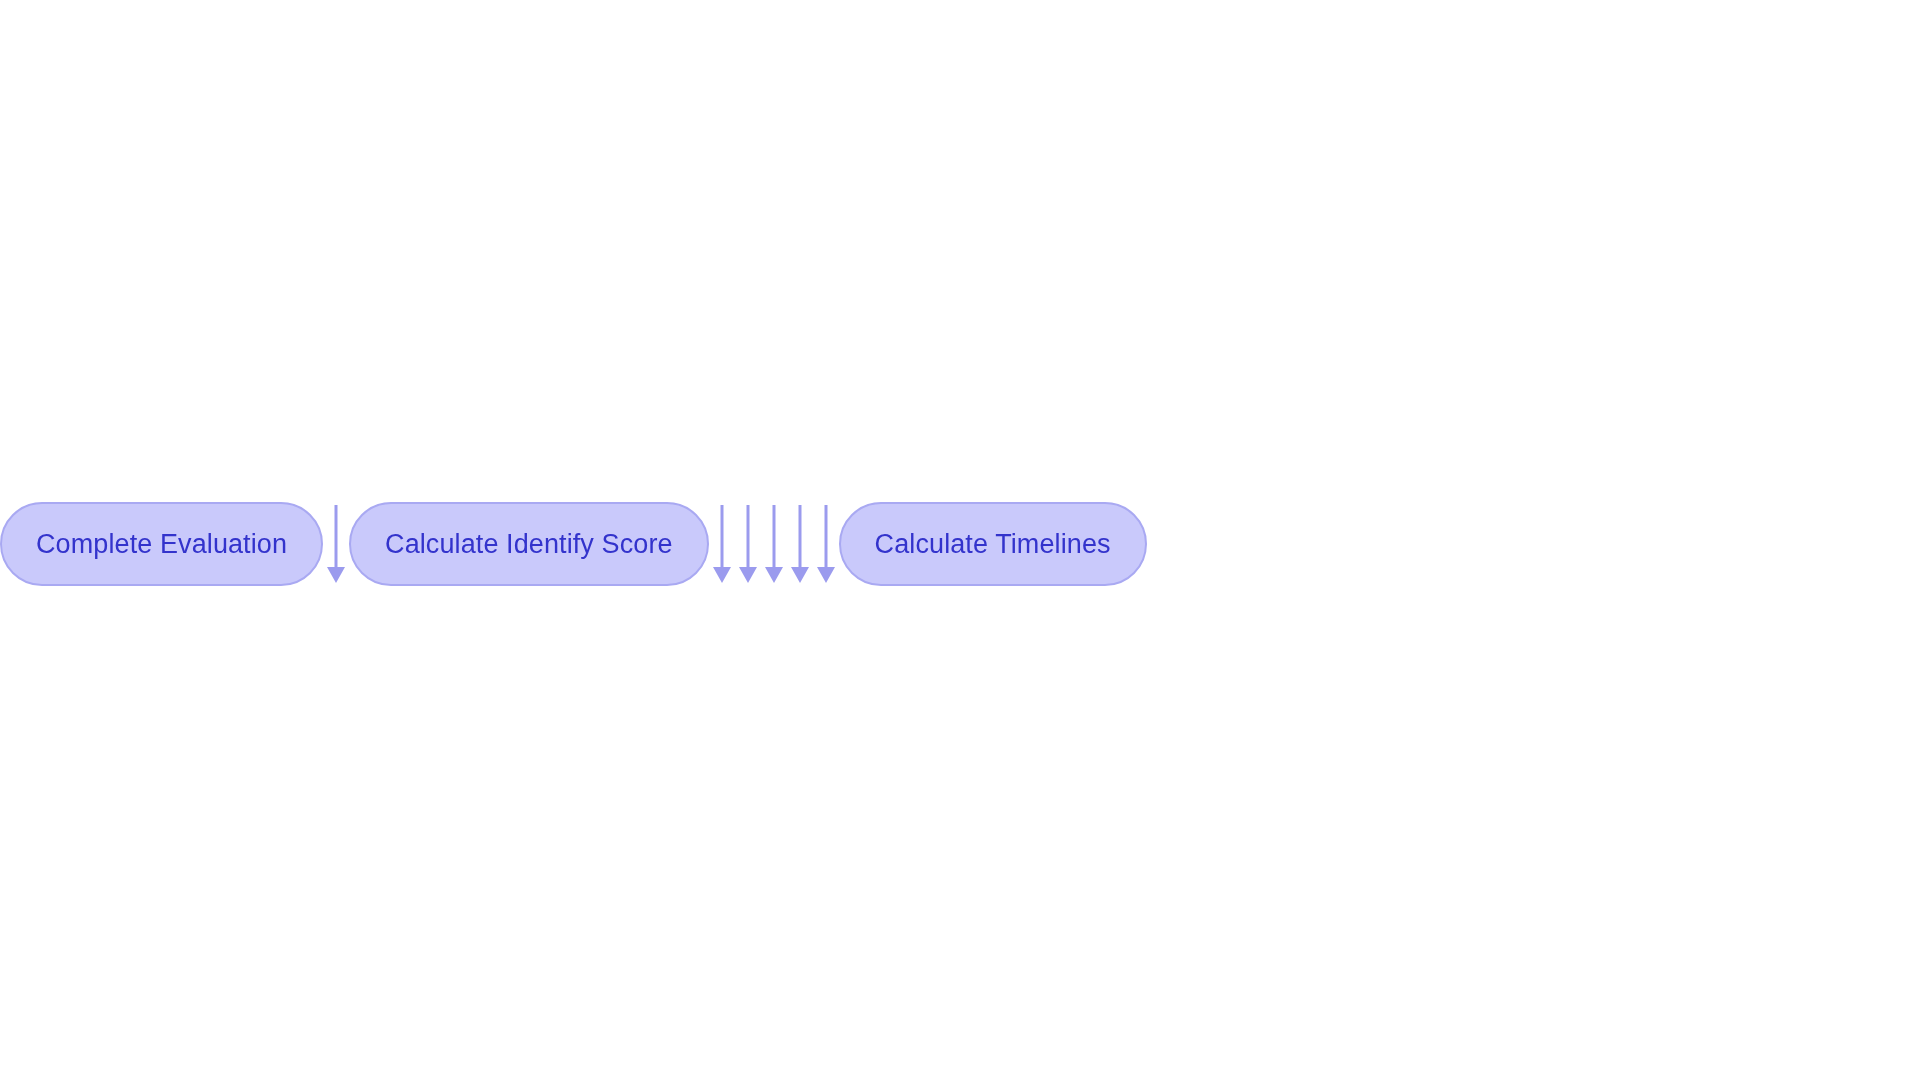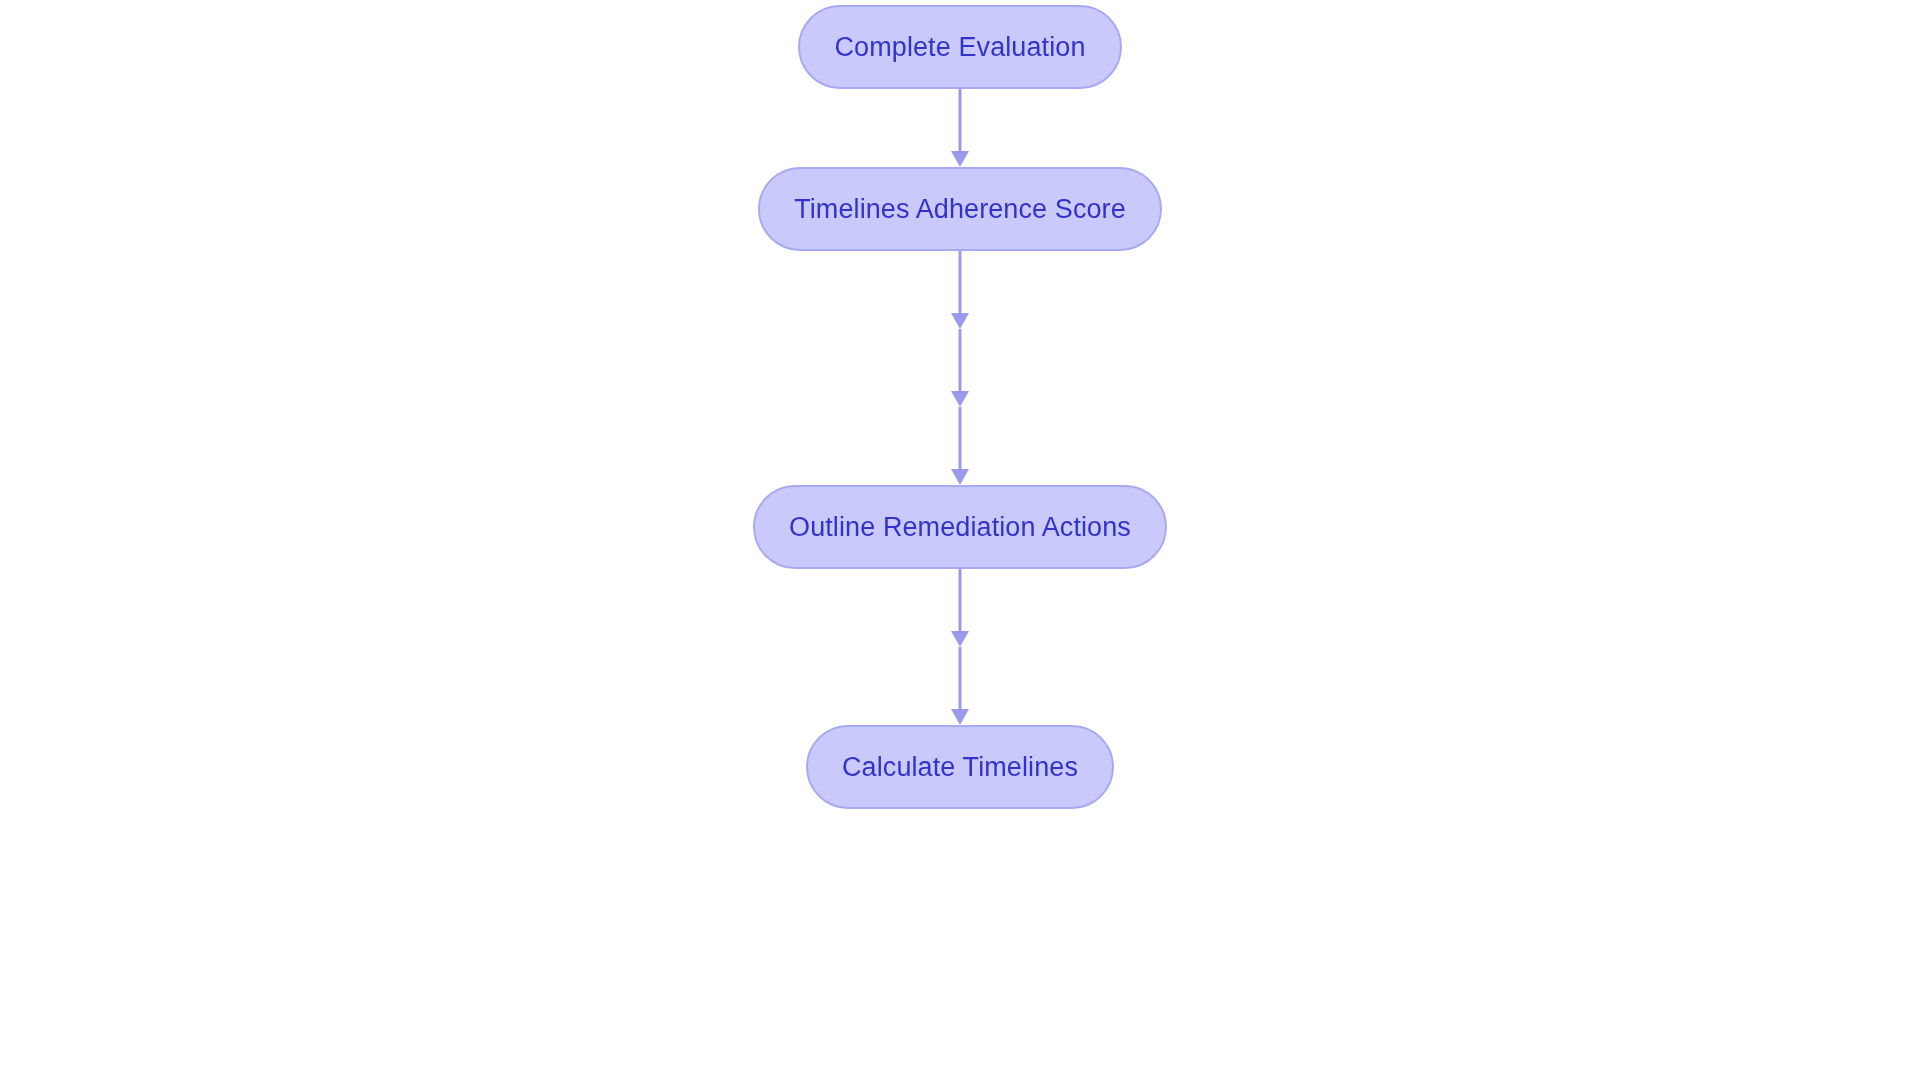--- a/index.html
+++ b/index.html
@@ -21,21 +21,20 @@
     background: #ffffff;
   }
 
   .flow-column {
     position: absolute;
     left: 0;
     top: 0;
     width: 1920px;
     height: 1083px;
     display: flex;
-    flex-direction: column;
     align-items: center;
     justify-content: flex-start;
     padding-top: 5px;
     box-sizing: border-box;
   }
 
   .node {
     box-sizing: border-box;
     height: 84px;
     display: flex;
@@ -96,43 +95,40 @@
     <div class="node">
       <span class="node-label">Complete Evaluation</span>
     </div>
 
     <div class="connector">
       <div class="connector-line"></div>
       <div class="connector-head"></div>
     </div>
 
     <div class="node">
-      <span class="node-label">Timelines Adherence Score</span>
+      <span class="node-label">Calculate Identify Score</span>
     </div>
 
     <div class="connector">
       <div class="connector-line"></div>
       <div class="connector-head"></div>
     </div>
 
 
     <div class="connector">
       <div class="connector-line"></div>
       <div class="connector-head"></div>
     </div>
 
 
     <div class="connector">
       <div class="connector-line"></div>
       <div class="connector-head"></div>
     </div>
 
-    <div class="node">
-      <span class="node-label">Outline Remediation Actions</span>
-    </div>
 
     <div class="connector">
       <div class="connector-line"></div>
       <div class="connector-head"></div>
     </div>
 
 
     <div class="connector">
       <div class="connector-line"></div>
       <div class="connector-head"></div>

